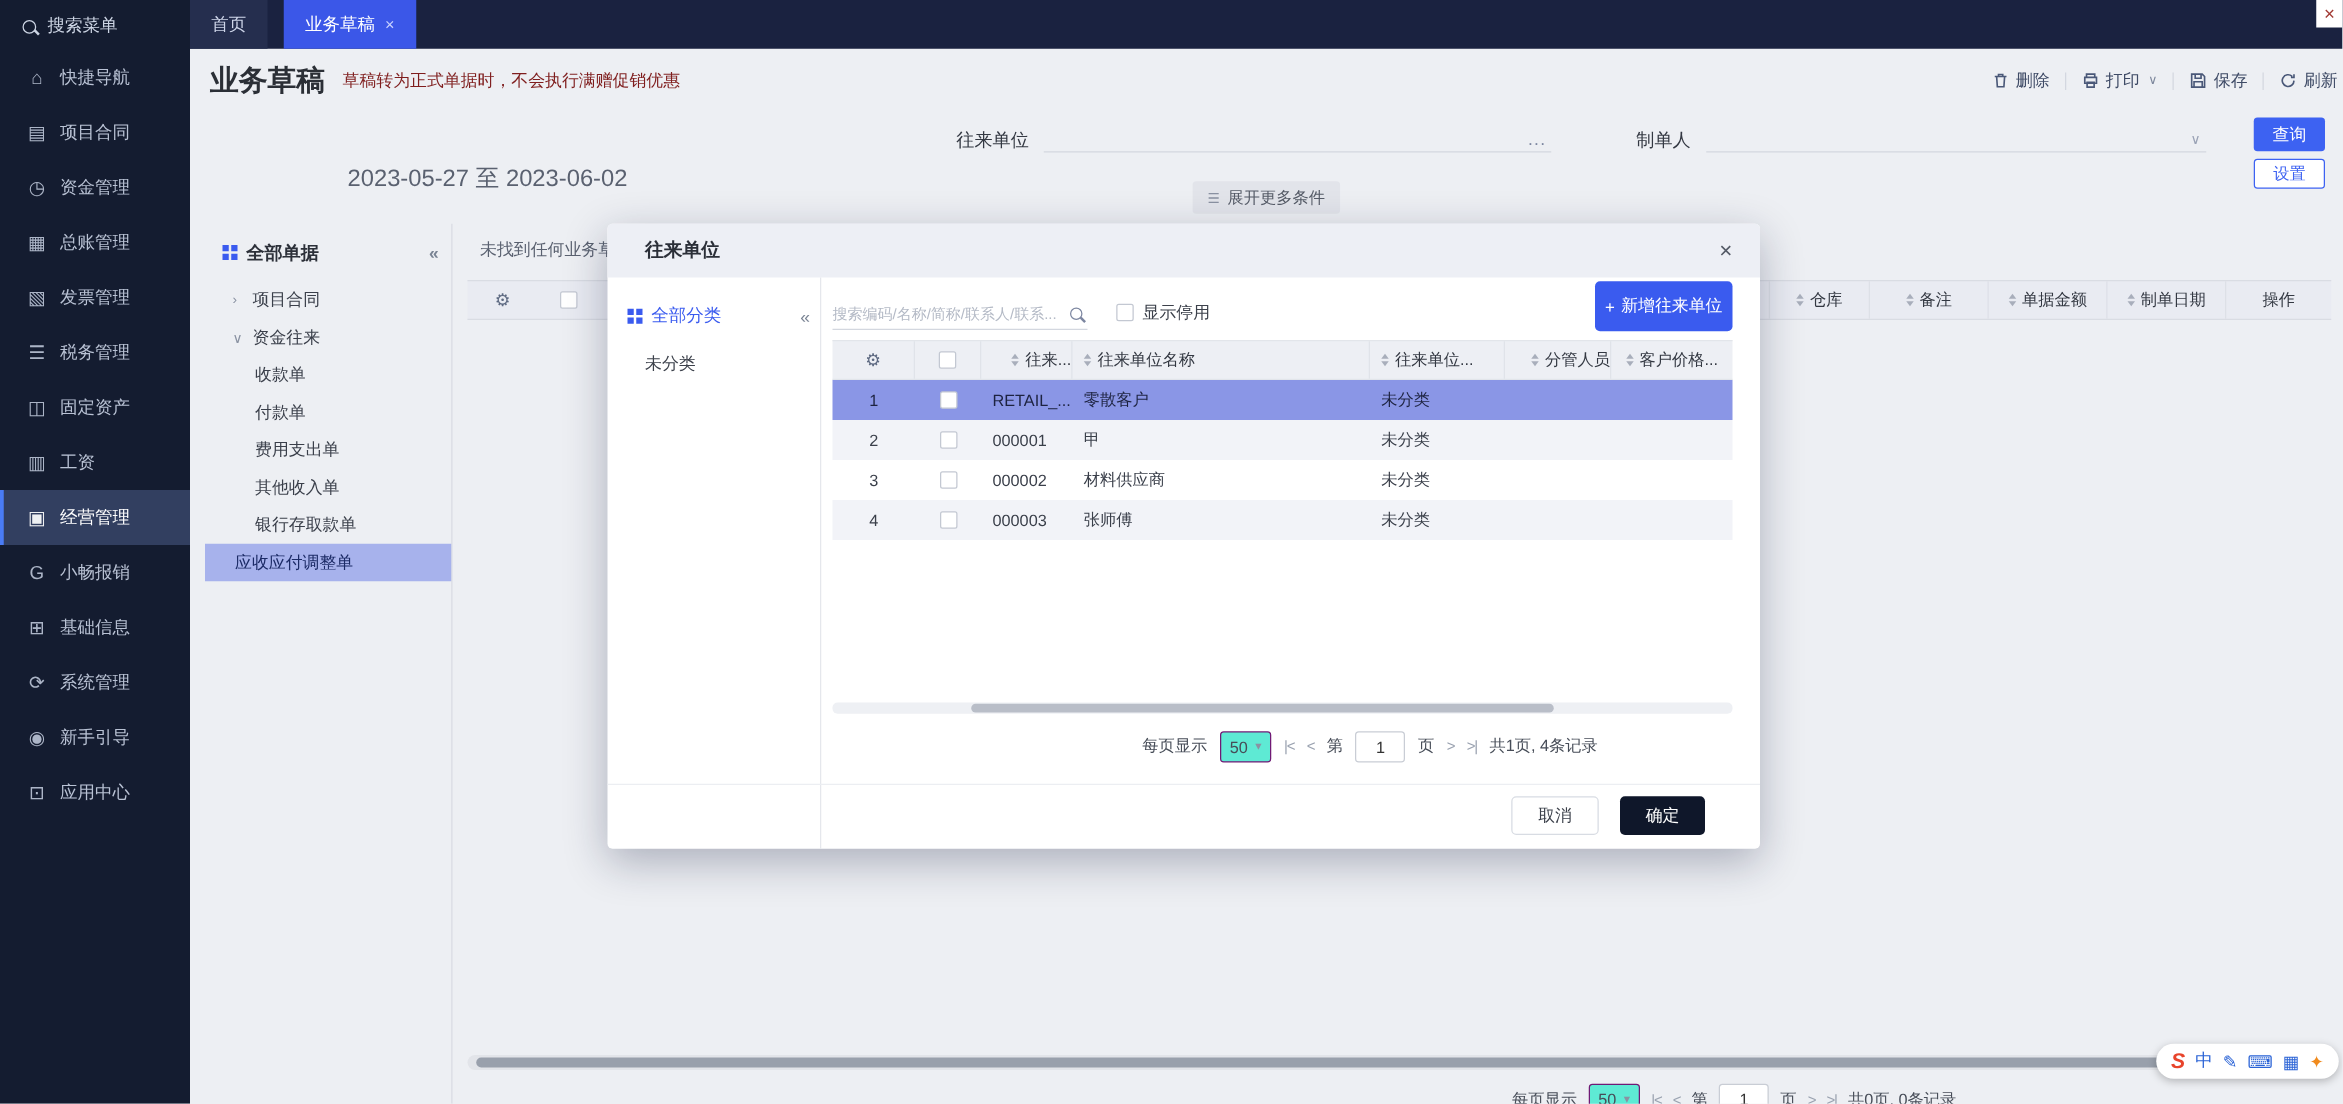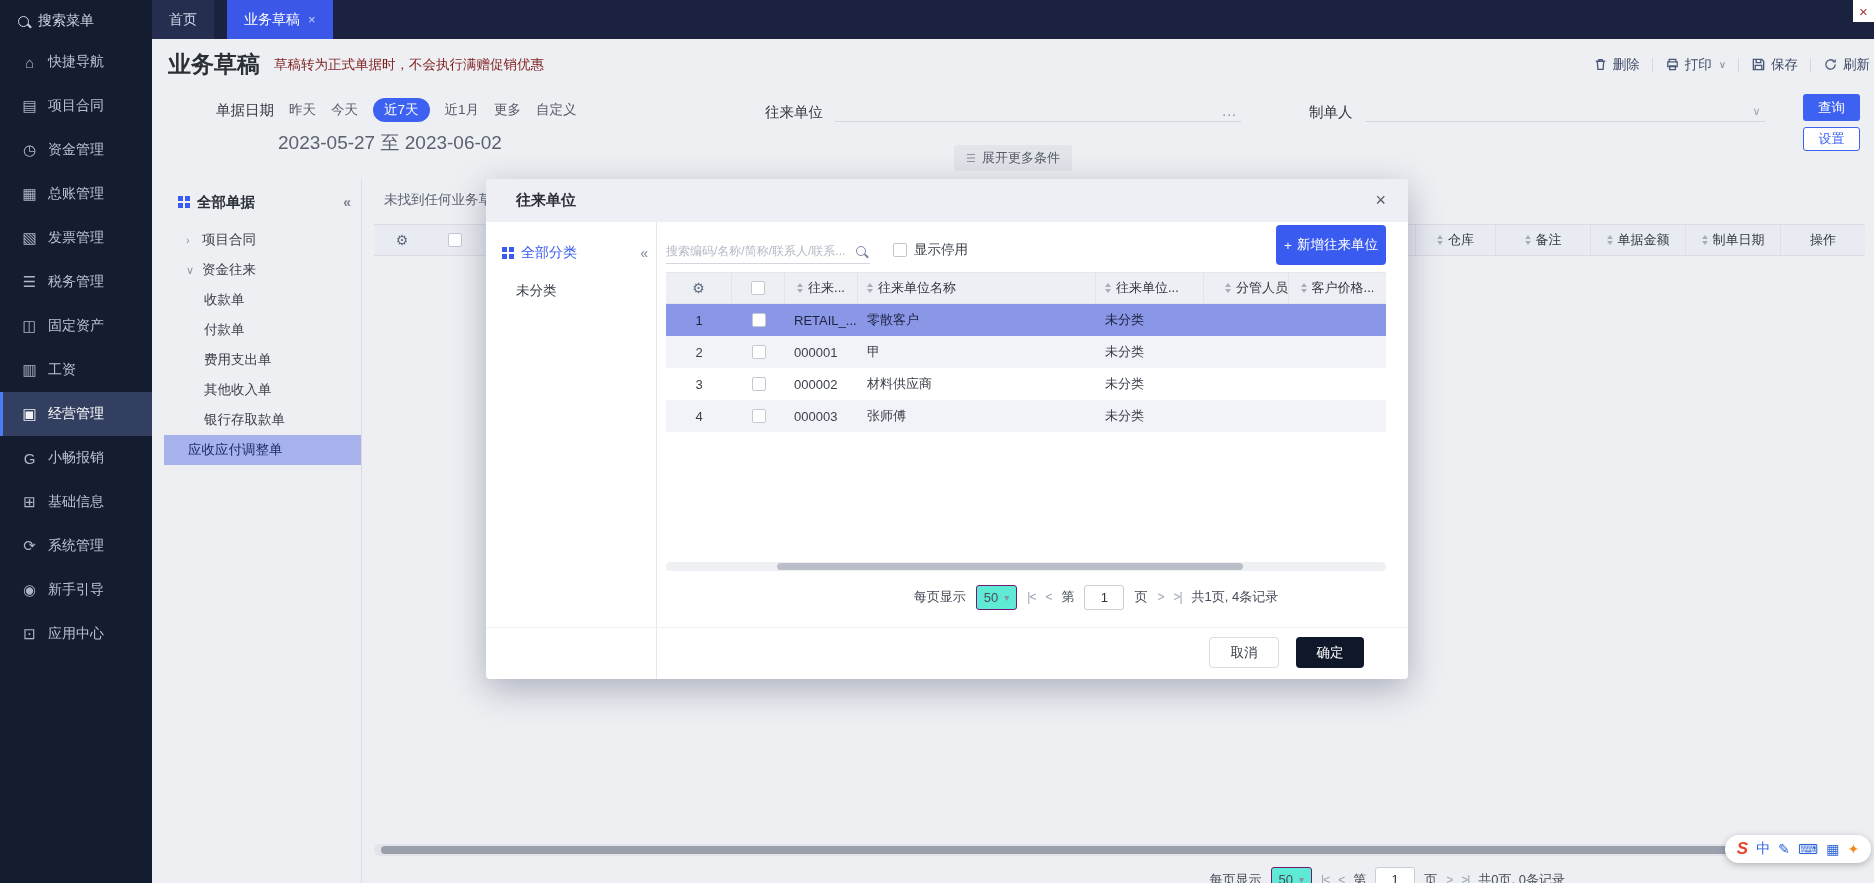--- a/index.html
+++ b/index.html
@@ -101,21 +101,21 @@
   .m-add { position:absolute; left:790px; top:46px; width:110px; height:40px; background:#3a5bef; color:#fff; border:none; border-radius:4px; font-size:13.5px; cursor:pointer; display:flex; align-items:center; justify-content:center; gap:5px; font-family:inherit; }
   .m-table { position:absolute; left:180px; top:93px; width:720px; }
   .mt-head { display:flex; height:32px; background:#edeff4; border-top:1px solid #e2e5ea; border-bottom:1px solid #e2e5ea; }
   .mt-row { display:flex; height:32px; align-items:stretch; font-size:13.5px; }
   .mt-row.alt { background:#f2f3f8; }
   .mt-row.sel { background:#8a96e6; color:#1d2340; }
   .mt-cell { display:flex; align-items:center; justify-content:center; font-size:13px; color:inherit; }
   .mt-head .mt-cell { color:#333842; border-right:1px solid #e0e3e9; }
   .mt-head .mt-cell:last-child { border-right:none; }
   .mt-cell.left { justify-content:flex-start; padding-left:9px; }
-  .c0{width:66px;} .c1{width:53px;} .c2{width:73px;} .c3{width:238px;} .c4{width:108px;} .c5{width:85px;justify-content:flex-end;} .c6{width:97px;}
+  .c0{width:66px;} .c1{width:53px;} .c2{width:73px;justify-content:flex-end;} .c3{width:238px;} .c4{width:108px;} .c5{width:85px;justify-content:flex-end;} .c6{width:97px;}
   .m-hscroll { position:absolute; left:180px; top:383px; width:720px; height:9px; background:#eef0f4; border-radius:4px; }
   .m-hscroll .thumb { position:absolute; left:111px; width:466px; top:1px; height:7px; background:#b9bec8; border-radius:4px; cursor:pointer; }
   .m-pg { position:absolute; left:180px; top:400px; width:720px; height:36px; display:flex; align-items:center; justify-content:center; gap:10px; padding-left:140px; font-size:13px; color:#474d58; }
   .m-footer { position:absolute; left:0; right:0; top:448px; border-top:1px solid #eceef2; height:52px; }
   .m-cancel { position:absolute; left:723px; top:9px; width:70px; height:31px; background:#fff; border:1px solid #d8dce3; border-radius:4px; color:#3c414b; font-size:13.5px; cursor:pointer; font-family:inherit; }
   .m-confirm { position:absolute; left:810px; top:9px; width:68px; height:31px; background:#0f172a; border:none; border-radius:4px; color:#fff; font-size:13.5px; cursor:pointer; font-family:inherit; }
   
   .ime { position:absolute; left:1725px; top:835px; width:146px; height:28px; background:#fff; border-radius:14px; box-shadow:0 2px 7px rgba(0,0,0,.25); display:flex; align-items:center; justify-content:center; gap:8px; z-index:30; }
   .ime .brand { color:#e8442b; font-weight:bold; font-style:italic; font-size:17px; }
   .ime .ic { color:#2a63d6; font-size:14px; cursor:pointer; }
@@ -229,29 +229,20 @@
     <span class="tb-item">
       <svg viewBox="0 0 16 16">
           <path d="M13 8a5 5 0 1 1-1.6-3.7M13 2.6v2.6h-2.6"></path>
         </svg>
       <span>刷新</span>
     </span>
   </div>
 </div>
 
 <div class="filterbar">
-  <div class="date-group">
-    <span class="f-label">单据日期</span>
-    <span class="d-opt">昨天</span>
-    <span class="d-opt">今天</span>
-    <span class="d-opt pill">近7天</span>
-    <span class="d-opt">近1月</span>
-    <span class="d-opt">更多</span>
-    <span class="d-opt">自定义</span>
-  </div>
   <div class="date-range">2023-05-27 至 2023-06-02</div>
 
   <div class="partner-group">
     <span class="f-label">往来单位</span>
     <div class="u-line">
       <span class="dots">...</span>
     </div>
   </div>
 
   <div class="creator-group">

